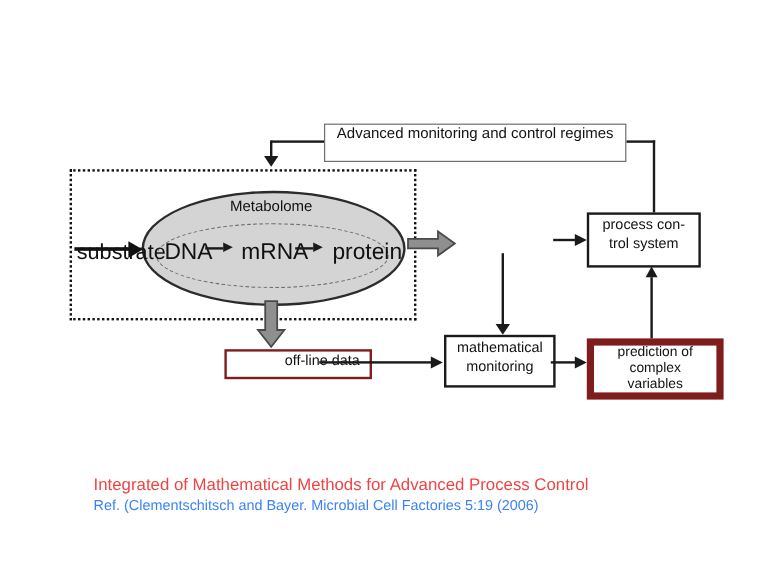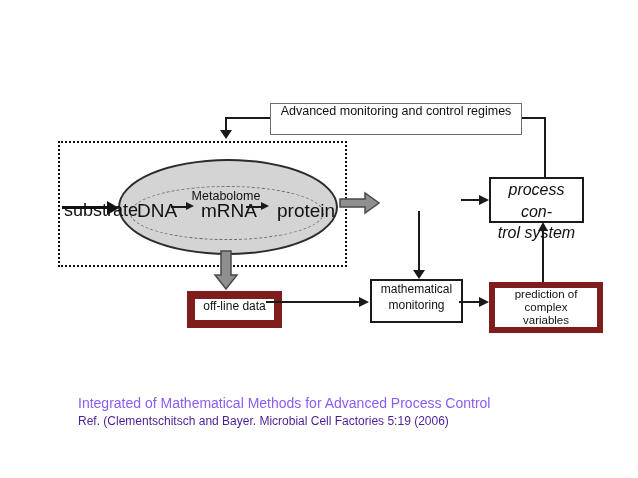--- a/index.html
+++ b/index.html
@@ -18,45 +18,45 @@
            border-right:5.5px solid transparent;border-bottom:9px solid #1a1a1a;}
   .head-right-big{position:absolute;width:0;height:0;border-top:7px solid transparent;
               border-bottom:7px solid transparent;border-left:12px solid #111;}
   
   .box{position:absolute;background:#fff;display:flex;flex-direction:column;
        align-items:center;justify-content:flex-start;text-align:center;}
   .top-box{left:270px;top:103px;width:250px;height:30px;border:1px solid #6f6f6f;
            font-size:12.5px;}
   .online-box{left:381px;top:188px;width:79px;height:23px;border:1px solid #4a4a4a;font-size:12px;}
   .process-box{left:489px;top:177px;width:91px;height:42px;border:2px solid #1a1a1a;
-               font-size:16px;line-height:1.35;font-style:italic;}
-  .offline-box{left:187px;top:291px;width:79px;height:21px;border:8px solid #7f1d1d;font-size:12px;}
+               font-size:12px;line-height:1.35;}
+  .offline-box{left:187px;top:291px;width:79px;height:21px;border:2px solid #7f1d1d;font-size:12px;padding-left:40px;}
   .math-box{left:370px;top:279px;width:89px;height:40px;border:2px solid #1a1a1a;
             font-size:12px;line-height:1.35;}
   .prediction-box{left:489px;top:282px;width:102px;height:39px;border:6px solid #7f1d1d;
                   font-size:11.5px;line-height:1.15;}
   
   .dotted{position:absolute;left:58px;top:141px;width:285px;height:122px;
           border:2px dotted #111;background:transparent;}
   
   .ellipse{position:absolute;left:118px;top:159px;width:216px;height:92px;
            background:#d4d4d4;border:2px solid #2b2b2b;border-radius:50%;}
   .inner-ellipse{position:absolute;left:130px;top:186px;width:192px;height:52px;
                  border:1.5px dashed #6f6f6f;border-radius:50%;}
   .ellipse-title{position:absolute;left:118px;top:165px;width:216px;text-align:center;
-                 font-size:12.5px;margin-top:24px;}
+                 font-size:12.5px;}
   .gene-label{position:absolute;top:200px;font-size:19px;}
   .mini-line{position:absolute;top:206px;height:1.5px;background:#1a1a1a;width:15px;}
   .mini-head{position:absolute;top:202px;width:0;height:0;border-top:4.5px solid transparent;
              border-bottom:4.5px solid transparent;border-left:8px solid #1a1a1a;}
   .substrate{position:absolute;left:64px;top:200px;font-size:18px;}
   .substrate-line{position:absolute;left:62px;top:206px;width:46px;height:3px;background:#111;}
   
-  .caption-title{position:absolute;left:78px;top:395px;font-size:14px;color:#8b5cf6;}
-  .caption-ref{position:absolute;left:78px;top:414px;font-size:12px;color:#4c1d95;}
+  .caption-title{position:absolute;left:78px;top:395px;font-size:14px;color:#ef4444;}
+  .caption-ref{position:absolute;left:78px;top:414px;font-size:12px;color:#3b82f6;}
 </style>
 </head>
 <body>
 
 <div class="slide">
 
   <div class="hline" style="left:226px;top:117px;width:46px;"></div>
   <div class="vline" style="left:225px;top:117px;height:14px;"></div>
   <div class="head-down" style="left:220px;top:130px;"></div>
 

